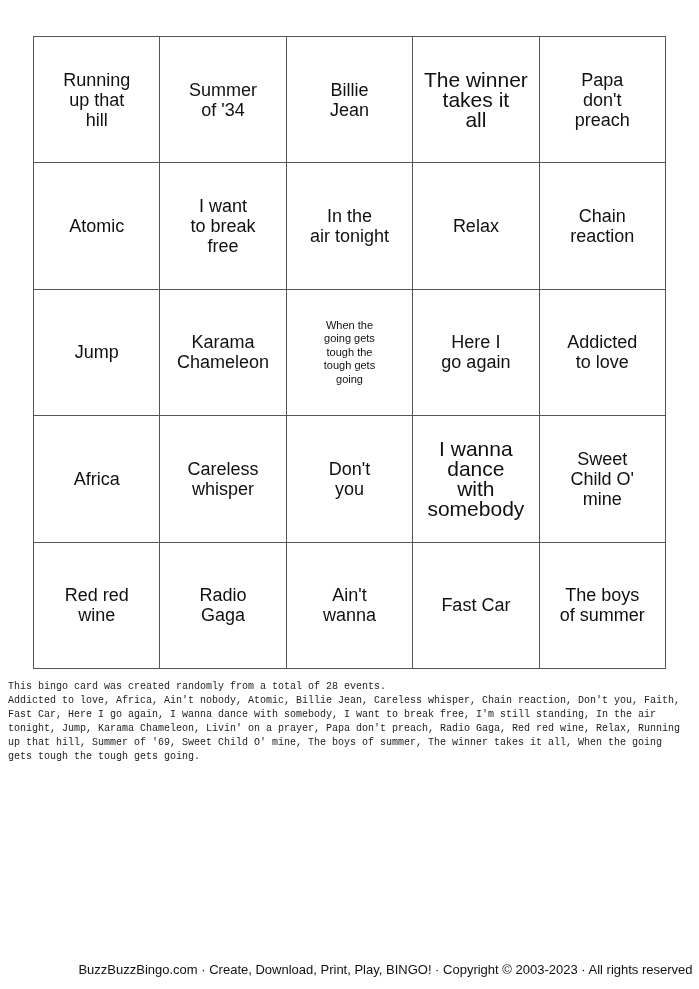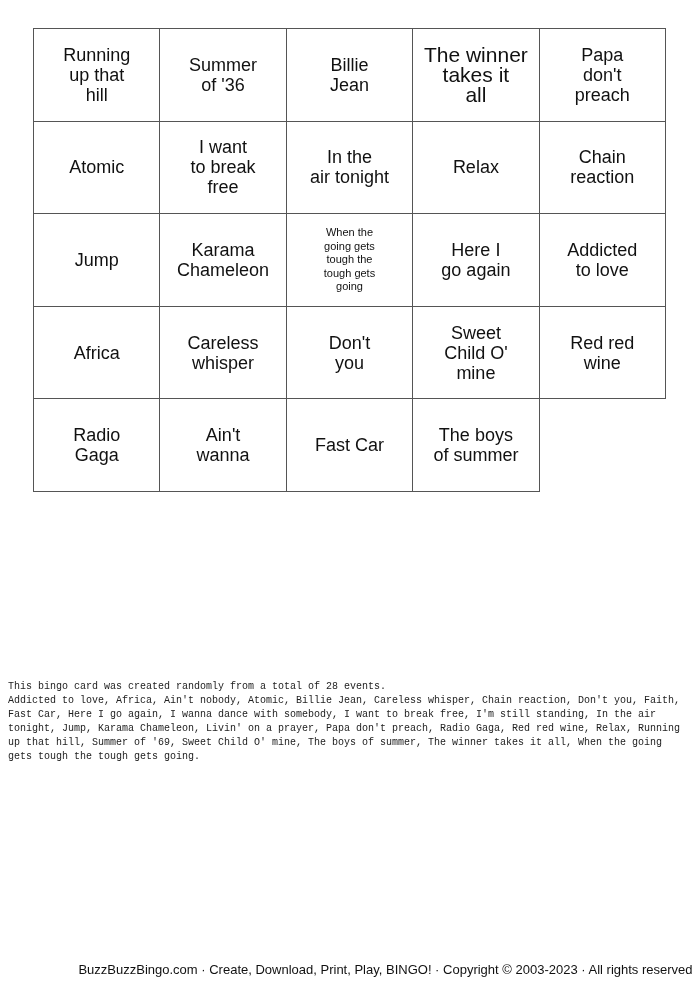--- a/index.html
+++ b/index.html
@@ -1,22 +1,22 @@
 <!DOCTYPE html>
 <html><head>
 <meta charset="utf-8">
 <style>
   html, body { margin: 0; padding: 0; background: #ffffff; }
   body {
     width: 699px; height: 989px; position: relative; overflow: hidden;
     font-family: "Liberation Sans", sans-serif; color: #111111;
   }
   .grid {
-    position: absolute; left: 33px; top: 28px;
-    width: 633px; height: 464px;
+    position: absolute; left: 33px; top: 36px;
+    width: 633px; height: 633px;
     display: grid;
     grid-template-columns: repeat(5, 1fr);
     grid-template-rows: repeat(5, 1fr);
     border-top: 1px solid #555; border-left: 1px solid #555;
     box-sizing: border-box;
   }
   .cell {
     border-right: 1px solid #555; border-bottom: 1px solid #555;
     display: flex; align-items: center; justify-content: center;
     text-align: center; box-sizing: border-box; padding: 4px 10px;
@@ -37,21 +37,21 @@
 <body>
 
 <div class="grid">
   <div class="cell">
       <span>Running
 up that
 hill</span>
     </div>
   <div class="cell">
       <span>Summer
-of '36</span>
+of '34</span>
     </div>
   <div class="cell">
       <span>Billie
 Jean</span>
     </div>
   <div class="cell sm">
       <span>The winner
 takes it
 all</span>
     </div>
@@ -108,20 +108,26 @@
       <span>Africa</span>
     </div>
   <div class="cell">
       <span>Careless
 whisper</span>
     </div>
   <div class="cell">
       <span>Don't
 you</span>
     </div>
+  <div class="cell sm">
+      <span>I wanna
+dance
+with
+somebody</span>
+    </div>
   <div class="cell">
       <span>Sweet
 Child O'
 mine</span>
     </div>
 
   <div class="cell">
       <span>Red red
 wine</span>
     </div>

